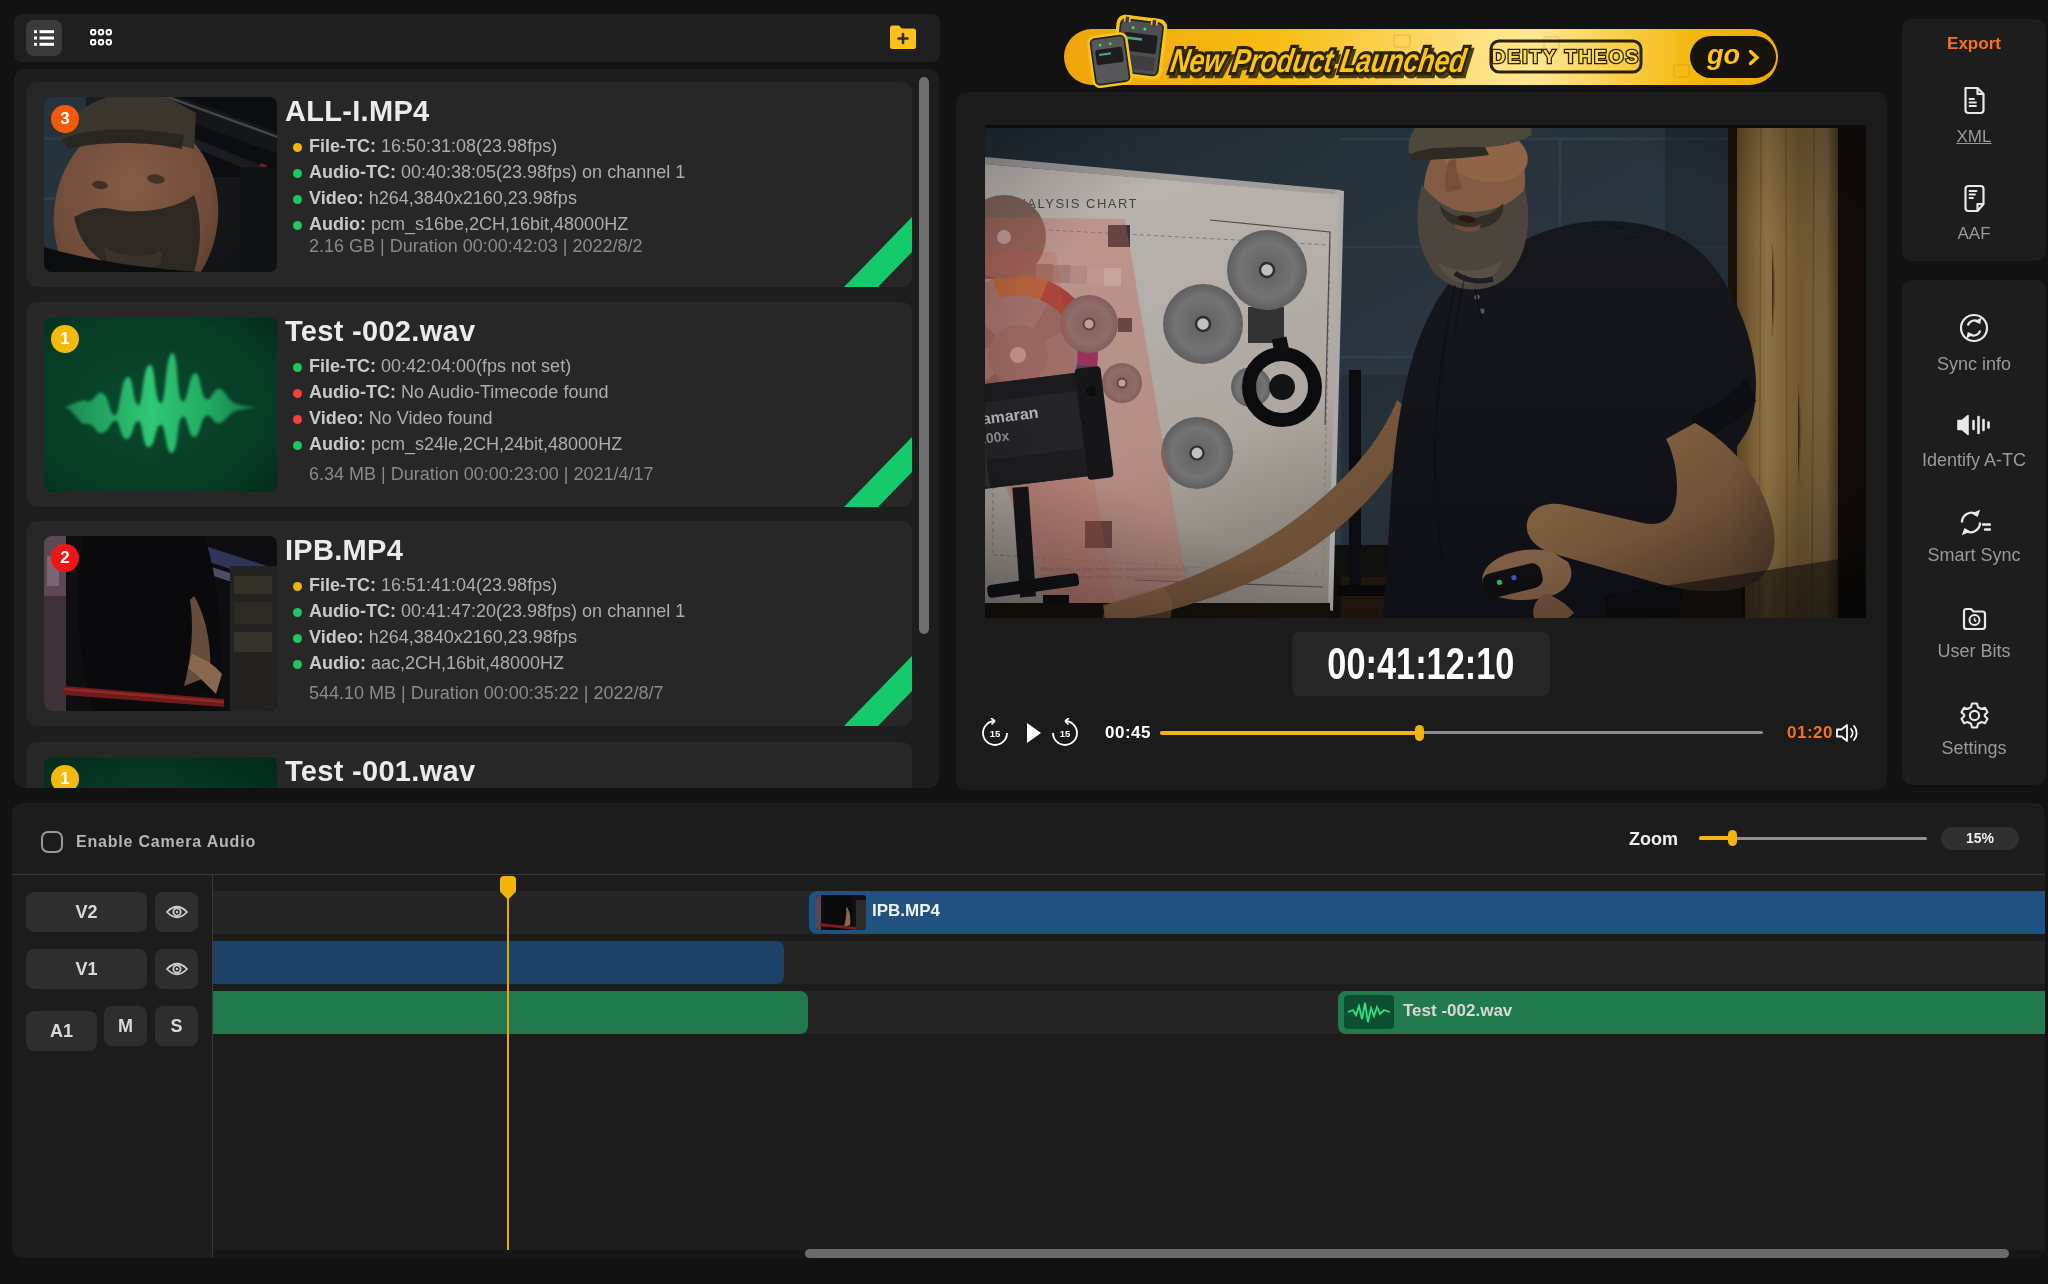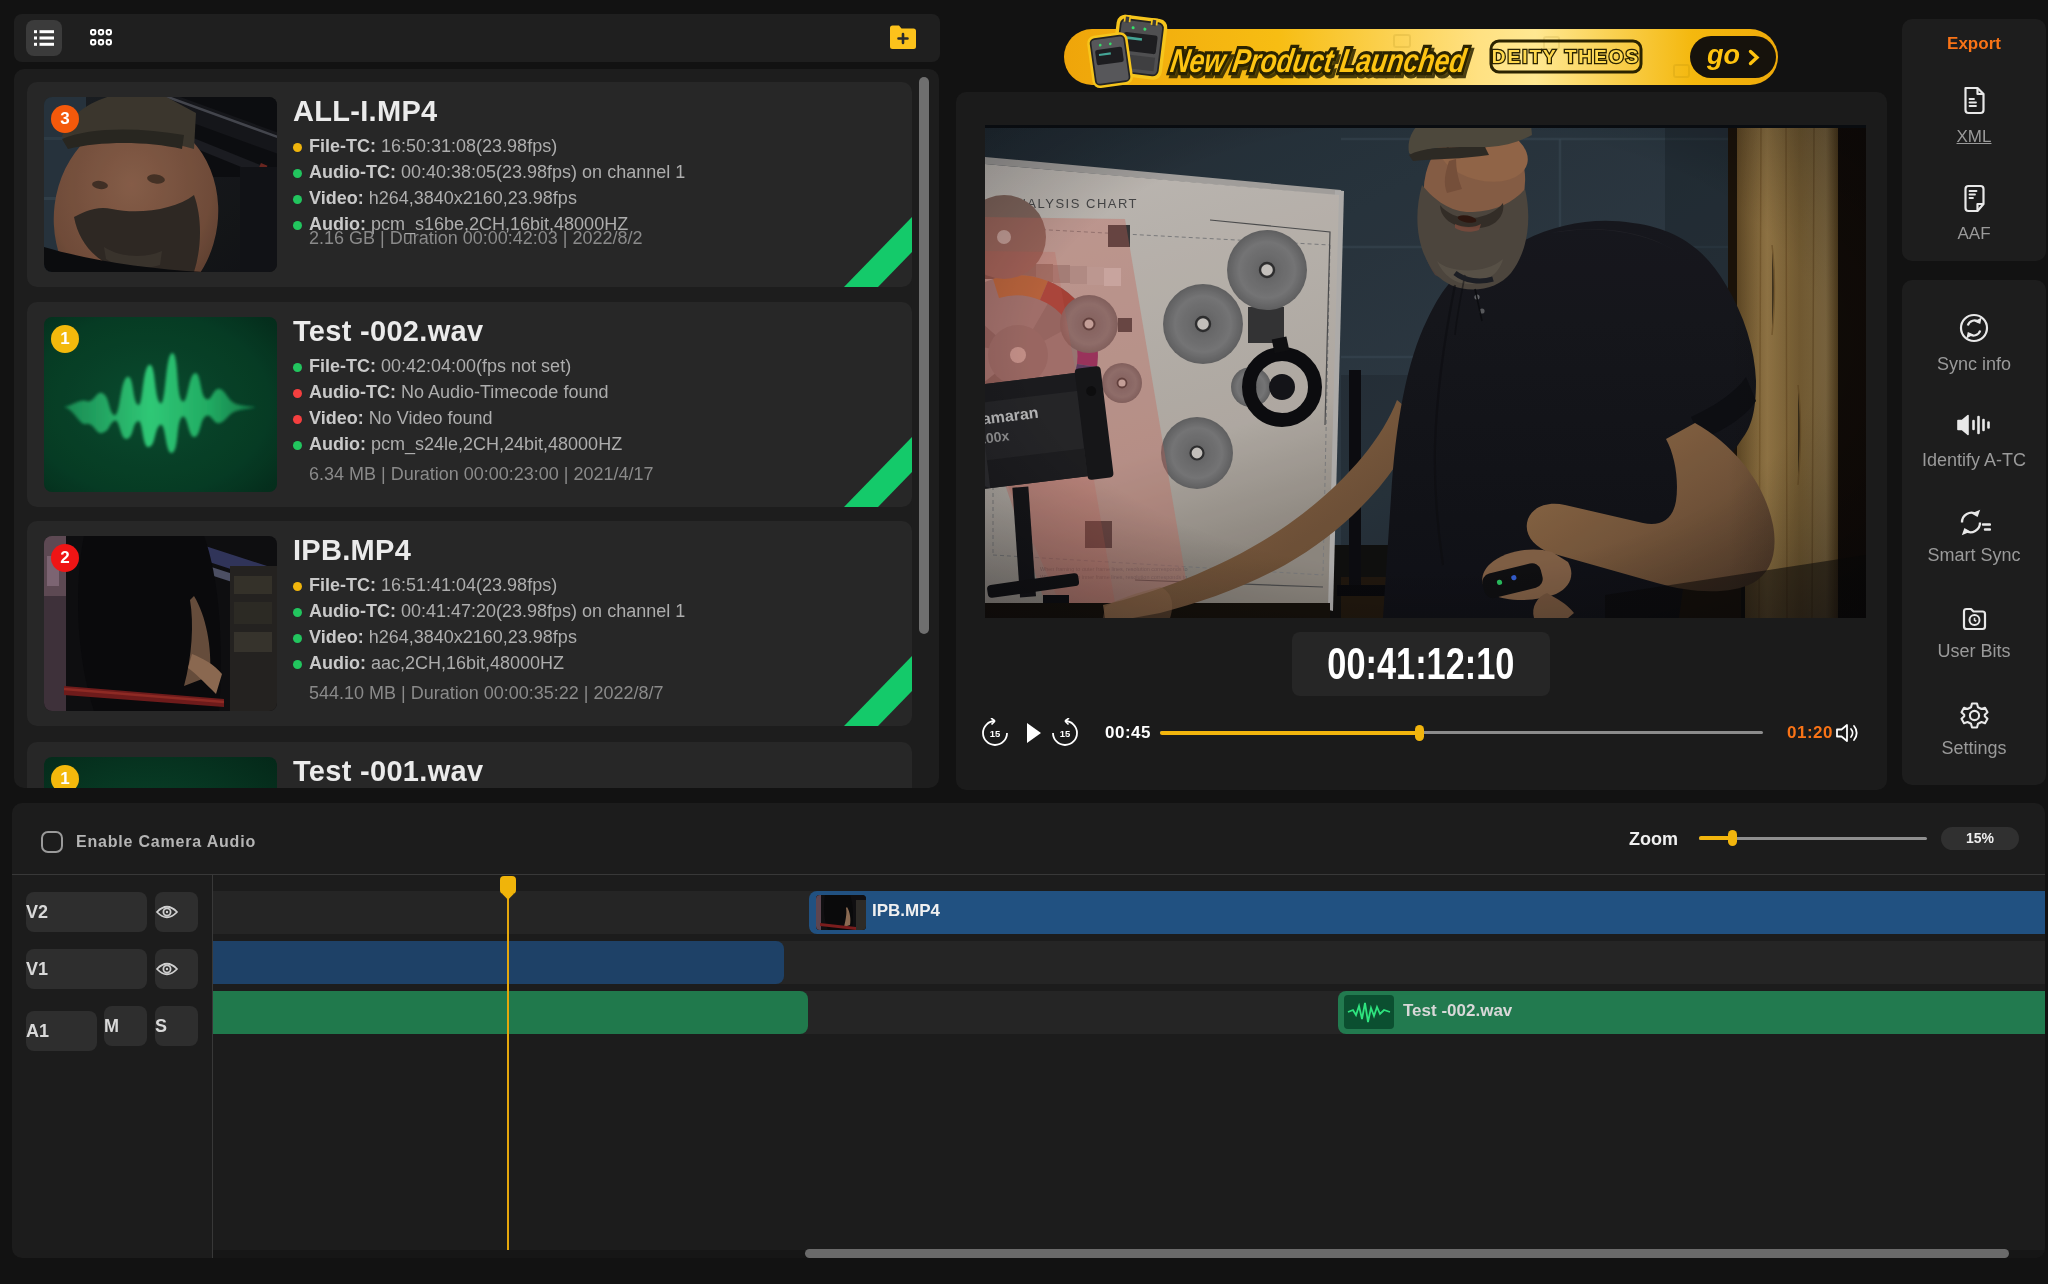--- a/index.html
+++ b/index.html
@@ -2,29 +2,29 @@
 <html><head>
 <meta charset="utf-8">
 <style>
   * { margin:0; padding:0; box-sizing:border-box; }
   html,body { width:2048px; height:1284px; background:#121212; font-family:"Liberation Sans",sans-serif; overflow:hidden; }
   .abs { position:absolute; }
   .panel { position:absolute; background:#1d1d1d; border-radius:10px; }
   .card { position:absolute; left:13px; width:885px; height:205px; background:#272727; border-radius:10px; overflow:hidden; }
   .thumb { position:absolute; left:17px; top:15px; width:233px; height:175px; border-radius:8px; overflow:hidden; }
   .badge { position:absolute; left:24px; top:23px; width:28px; height:28px; border-radius:50%; color:#fff; font-weight:bold; font-size:17px; text-align:center; line-height:28px; }
-  .title { position:absolute; left:266px; top:13px; font-size:29px; font-weight:bold; color:#ebebeb; letter-spacing:0.3px; }
+  .title { position:absolute; left:258px; top:13px; font-size:29px; font-weight:bold; color:#ebebeb; letter-spacing:0.3px; }
   .meta { position:absolute; left:282px; font-size:18px; color:#adadad; white-space:nowrap; }
   .meta b { color:#c9c9c9; }
   .dot { position:absolute; left:266px; width:9px; height:9px; border-radius:50%; }
   .sizeline { position:absolute; left:282px; font-size:18px; color:#8a8a8a; white-space:nowrap; }
   .corner { position:absolute; right:0; bottom:0; width:68px; height:70px; background:#14ca6a; clip-path:polygon(0 100%,50% 100%,100% 50%,100% 0); }
   .sideicon { position:absolute; left:0; width:144px; text-align:center; }
   .sidelabel { position:absolute; left:0; width:144px; text-align:center; font-size:18px; color:#9a9a9a; }
-  .trackbtn { position:absolute; background:#2e2e2e; border-radius:8px; color:#d9d9d9; font-weight:bold; font-size:18px; height:40px; line-height:40px; }
+  .trackbtn { position:absolute; background:#2e2e2e; border-radius:8px; color:#d9d9d9; font-weight:bold; font-size:18px; text-align:center; height:40px; line-height:40px; }
 </style>
 </head>
 <body>
 
 <div class="abs" style="left:14px;top:14px;width:926px;height:48px;background:#1f1f1f;border-radius:8px;">
   <div class="abs" style="left:12px;top:6px;width:36px;height:36px;background:#3b3b3b;border-radius:8px;">
     <svg width="20" height="20" style="position:absolute;left:8px;top:8px" viewBox="0 0 20 20">
       <rect x="0" y="2.2" width="3" height="3" fill="#fff"></rect>
         <rect x="5.5" y="2.2" width="14.5" height="3" fill="#fff"></rect>
       <rect x="0" y="8.5" width="3" height="3" fill="#fff"></rect>
@@ -96,21 +96,21 @@
     <div class="badge" style="background:#f4590b;">3</div>
     <div class="title">ALL-I.MP4</div>
     <div class="dot" style="top:61px;background:#f0b50c;"></div>
       <div class="meta" style="top:54px;"><b>File-TC:</b> 16:50:31:08(23.98fps)</div>
     <div class="dot" style="top:87px;background:#22c55e;"></div>
       <div class="meta" style="top:80px;"><b>Audio-TC:</b> 00:40:38:05(23.98fps) on channel 1</div>
     <div class="dot" style="top:113px;background:#22c55e;"></div>
       <div class="meta" style="top:106px;"><b>Video:</b> h264,3840x2160,23.98fps</div>
     <div class="dot" style="top:139px;background:#22c55e;"></div>
       <div class="meta" style="top:132px;"><b>Audio:</b> pcm_s16be,2CH,16bit,48000HZ</div>
-    <div class="sizeline" style="top:146px;">2.16 GB | Duration 00:00:42:03 | 2022/8/2</div>
+    <div class="sizeline" style="top:154px;">2.16 GB | Duration 00:00:42:03 | 2022/8/2</div>
     <div class="corner"></div>
   </div>
 
   <div class="card" style="top:233px;">
     <div class="thumb" id="t2"><svg width="233" height="175" viewBox="0 0 233 175">
 <defs>
 <radialGradient id="c2bg" cx="0.45" cy="0.5" r="0.8">
               <stop offset="0" stop-color="#0b5132"></stop>
               <stop offset="0.65" stop-color="#074027"></stop>
               <stop offset="1" stop-color="#052a1b"></stop>

